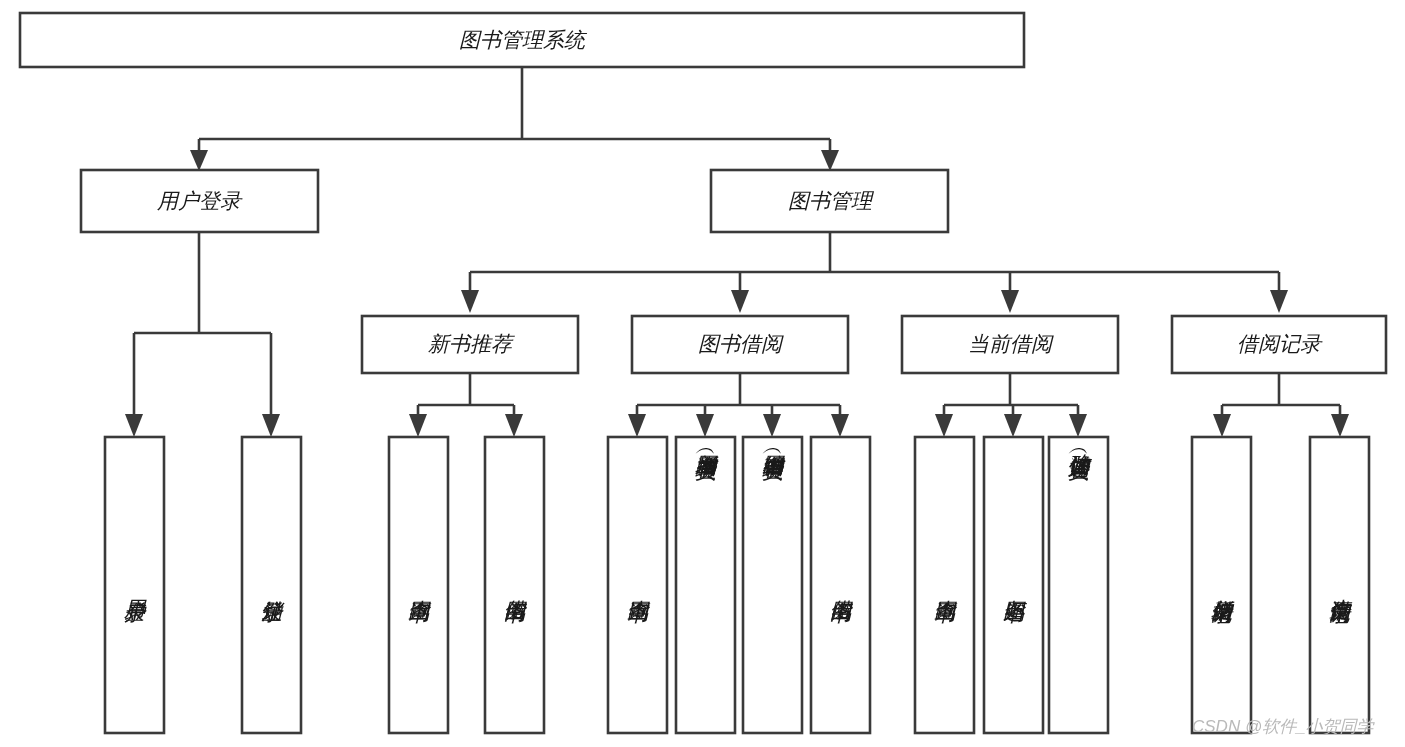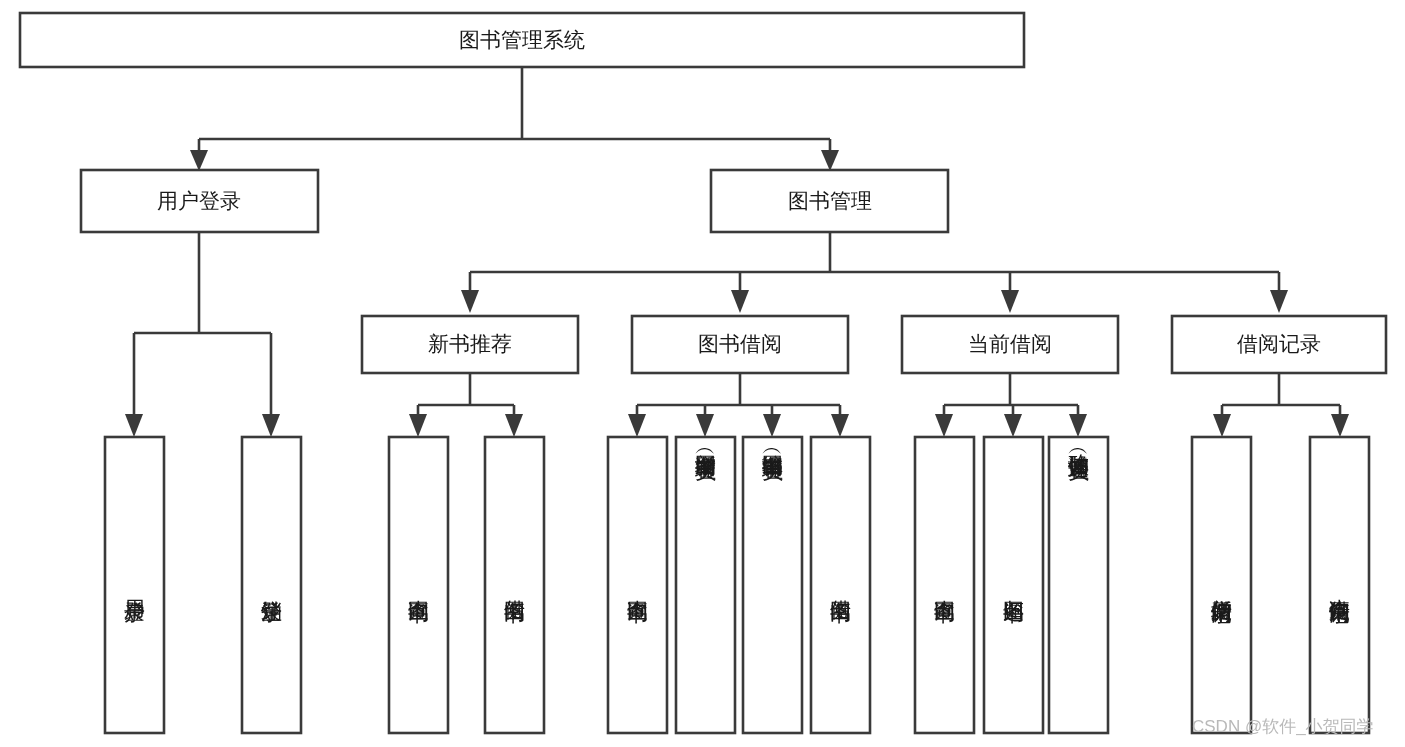--- a/index.html
+++ b/index.html
@@ -11,20 +11,21 @@
     width: 1405px;
     height: 747px;
     font-family: "Liberation Sans", "DejaVu Sans", sans-serif;
     overflow: hidden;
   }
   #diagram-root {
     position: relative;
     width: 1405px;
     height: 747px;
     background: #ffffff;
+    font-style: italic;
   }
   svg#flow-canvas {
     position: absolute;
     top: 0;
     left: 0;
     width: 1405px;
     height: 747px;
   }
   .node-box {
     fill: #ffffff;

